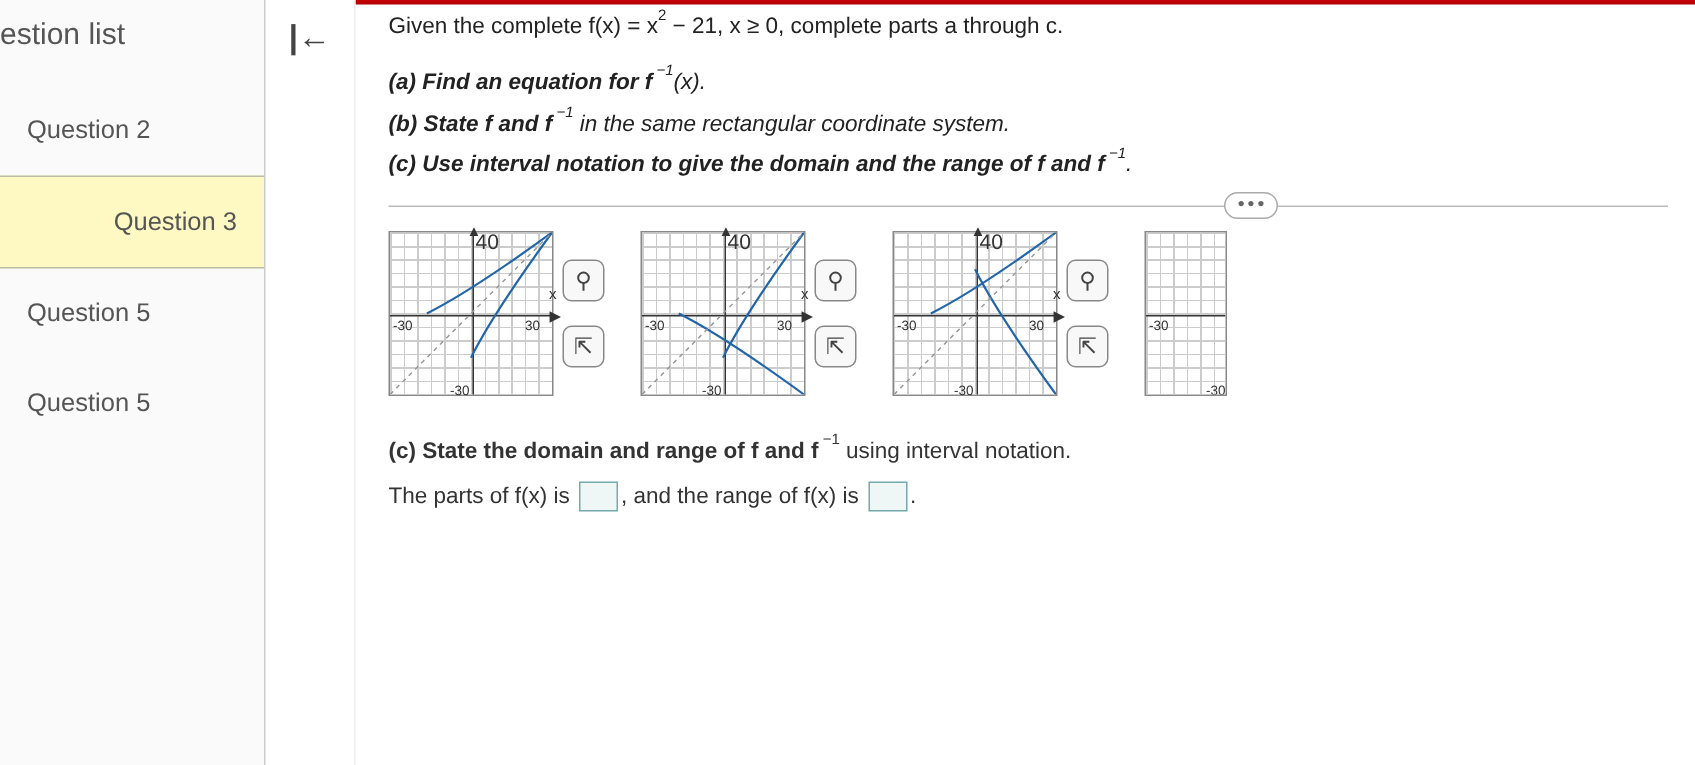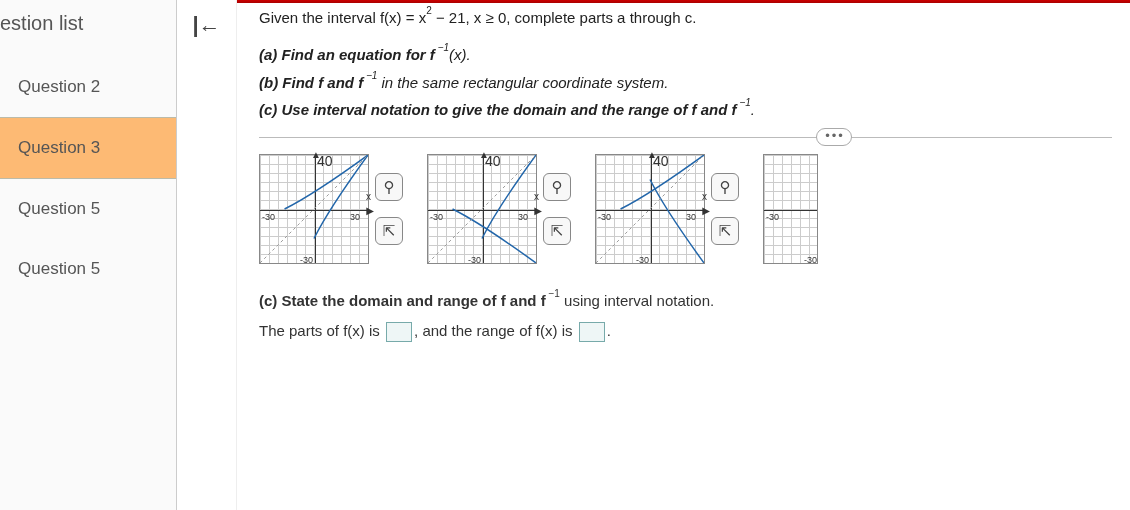--- a/index.html
+++ b/index.html
@@ -27,23 +27,24 @@
     text-align: left;
     padding-left: -10px;
   }
   .sidebar-item {
     padding: 20px 18px;
     font-size: 17px;
     color: #555;
     cursor: pointer;
   }
   .sidebar-item.selected {
-    background: #fdba74;
+    background: #fef9c3;
     border-top: 1px solid #bba;
     border-bottom: 1px solid #bba;
+    text-align: right;
   }
   .collapse-col {
     width: 60px;
     display: flex;
     flex-direction: column;
     align-items: center;
     padding-top: 10px;
     border-right: 1px solid #eee;
   }
   .collapse-btn {
@@ -157,27 +158,27 @@
 </div>
 
 <div class="collapse-col">
   <div class="collapse-btn">|←</div>
 </div>
 
 <div class="main">
   <div class="topbar"></div>
 
   <div class="prompt">
-    <span>Given the interval f(x) = x</span><sup>2</sup><span> − 21, x ≥ 0, complete parts a through c.</span>
+    <span>Given the complete f(x) = x</span><sup>2</sup><span> − 21, x ≥ 0, complete parts a through c.</span>
     <div class="sub-list">
       <div>
         <b><span>(a) Find an equation for f</span></b><sup> −1</sup><span>(x).</span>
       </div>
       <div>
-        <b><span>(b) Find f and f</span></b><sup> −1</sup><span> in the same rectangular coordinate system.</span>
+        <b><span>(b) State f and f</span></b><sup> −1</sup><span> in the same rectangular coordinate system.</span>
       </div>
       <div>
         <b><span>(c) Use interval notation to give the domain and the range of f and f</span></b><sup> −1</sup><span>.</span>
       </div>
     </div>
   </div>
 
   <div class="divider">
     <div class="dots-pill">•••</div>
   </div>

